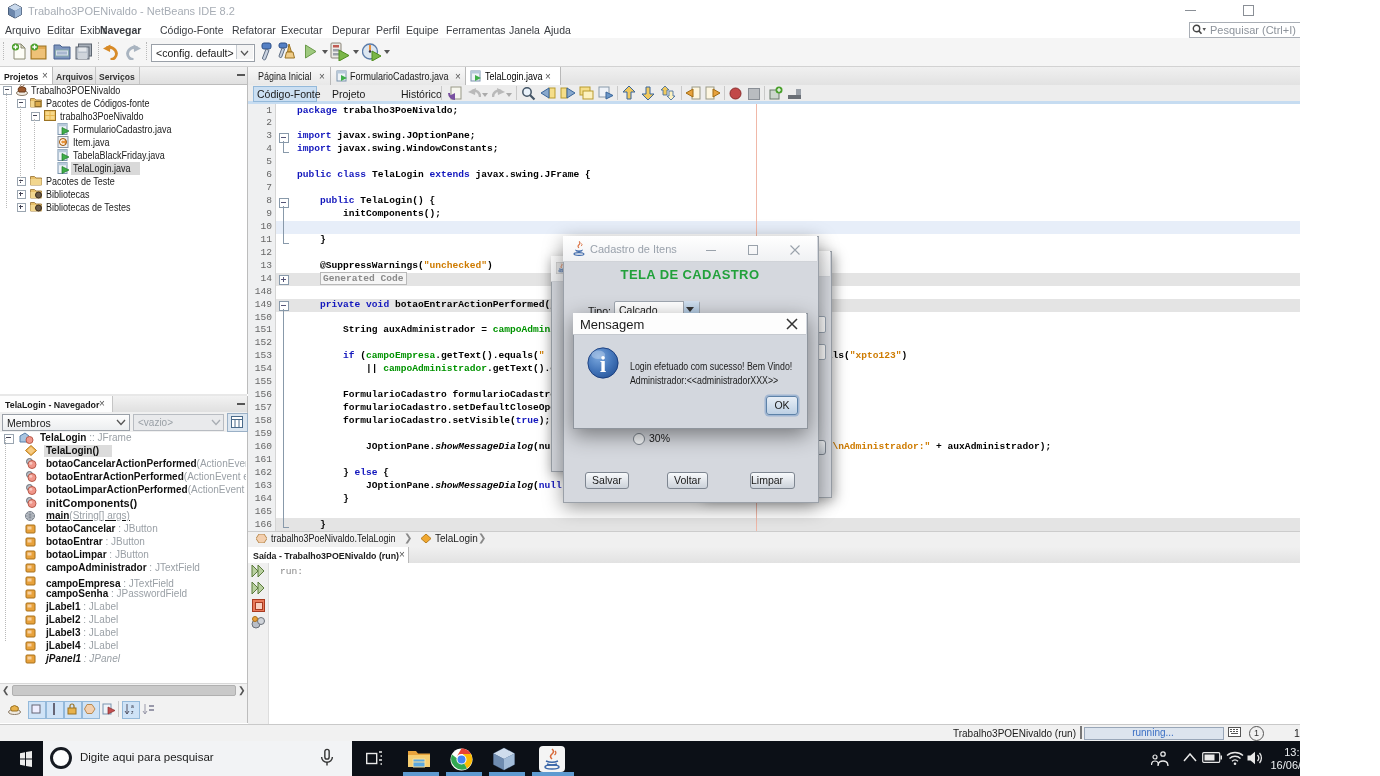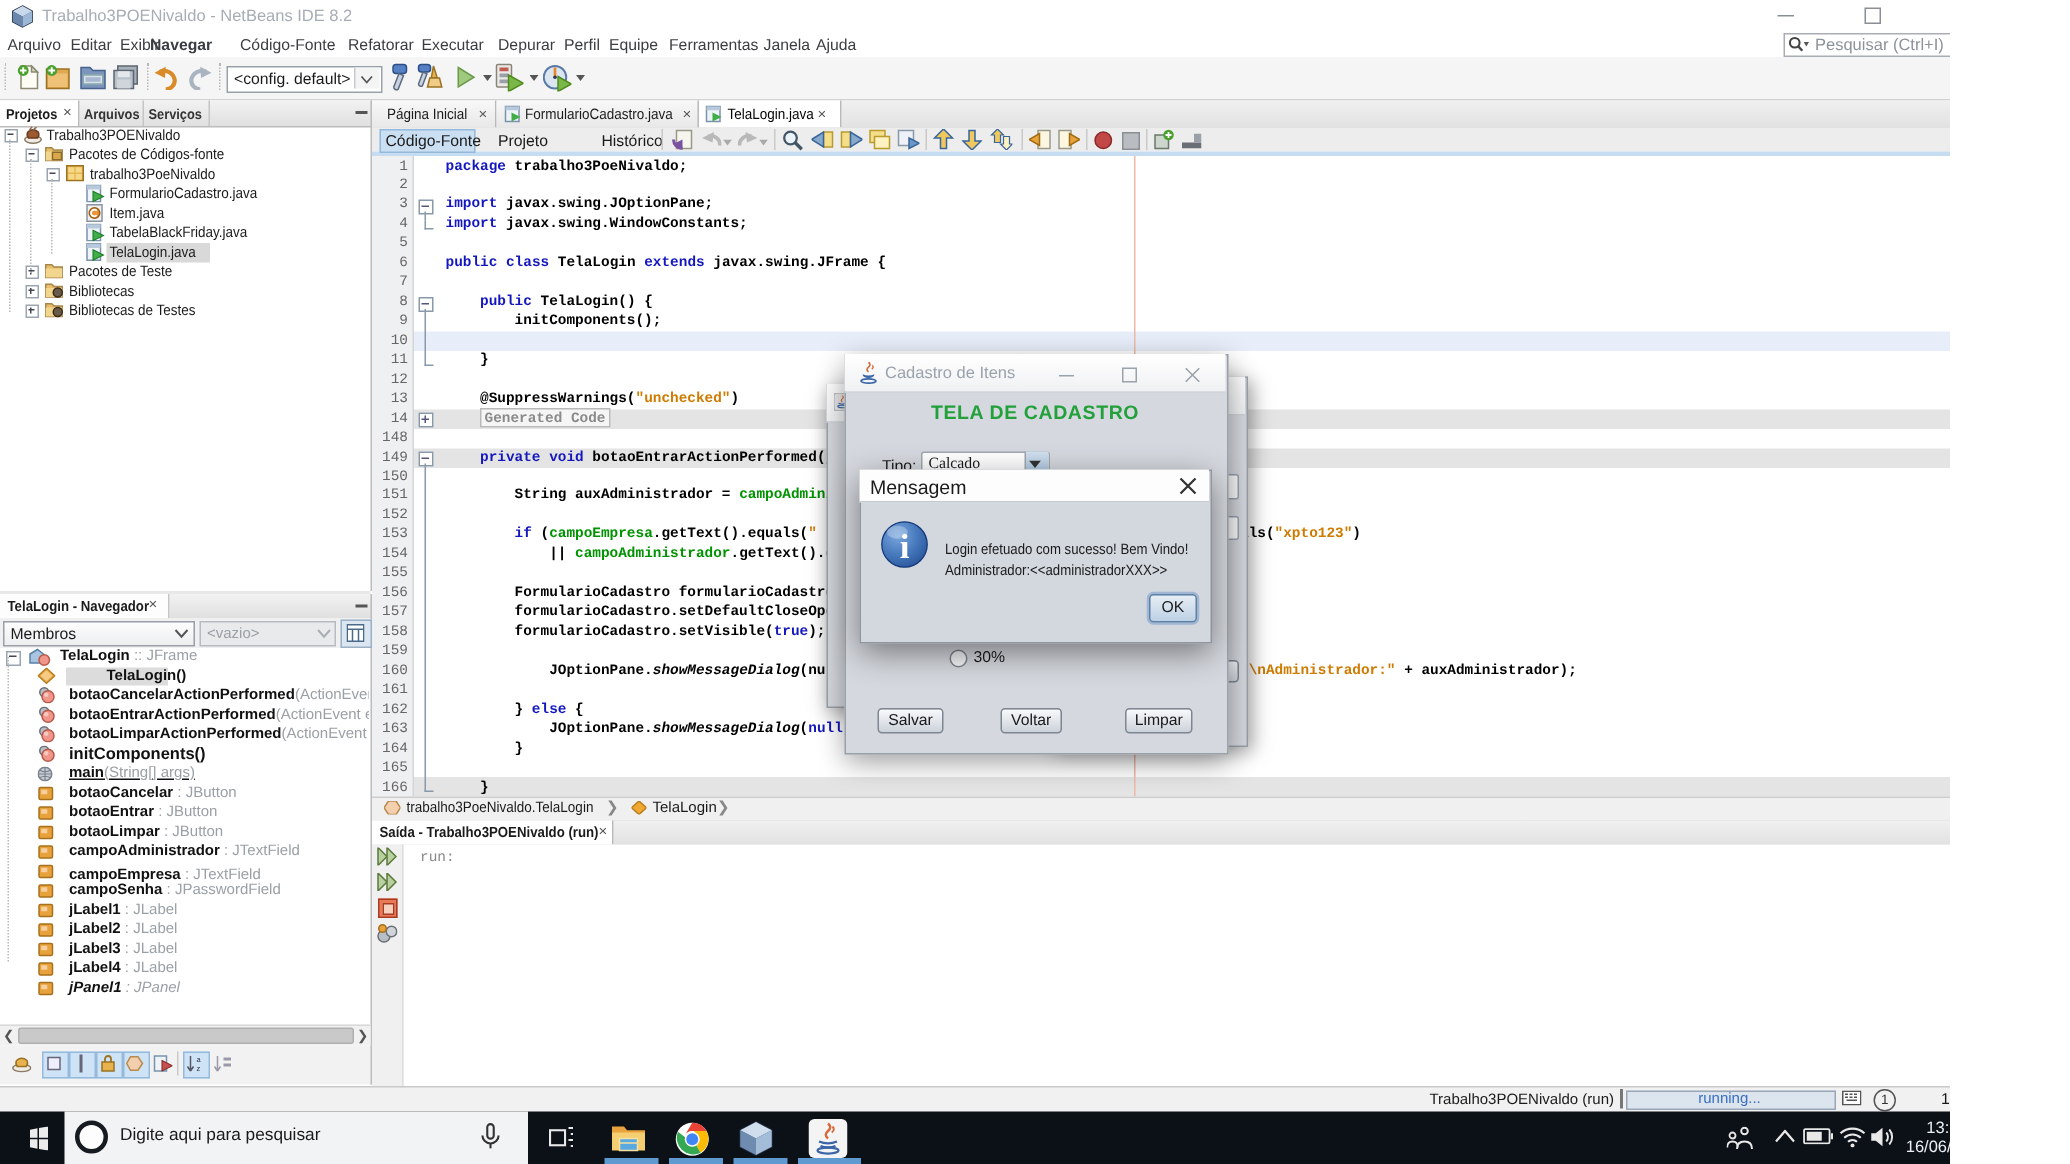--- a/index.html
+++ b/index.html
@@ -577,21 +577,21 @@
       <svg class="abs" style="left:19px;top:7px" width="15" height="12" viewBox="0 0 15 12">
         <path d="M1,4 L6,1 L10,4 L10,10 L1,10 z" fill="#a8c4e0" stroke="#5a80a8"></path>
         <circle cx="10.5" cy="8" r="3.5" fill="#f0968a" stroke="#b85a4a"></circle>
       </svg>
       <div class="abs" style="left:40px;top:6.5px;font-size:10px;color:#111;white-space:nowrap;"><b>TelaLogin</b><span style="color:#9aa0a6;font-weight:normal;"> :: JFrame</span></div>
       <svg class="abs" style="left:25px;top:20.04000000000002px" width="12" height="11" viewBox="0 0 12 11">
         <polygon points="6,0.5 11.5,5.5 6,10.5 0.5,5.5" fill="#f0b050" stroke="#b87d1e"></polygon>
         <polygon points="6,2 9.8,5.5 6,9 2.2,5.5" fill="#f6cc84"></polygon>
       </svg>
       <div class="abs" style="left:44px;top:19.54000000000002px;width:67.6px;height:12px;background:#dcdcdc;"></div>
-      <div class="abs" style="left:46px;top:19.54000000000002px;font-size:10px;color:#111;white-space:nowrap;margin-left:25px;"><b>TelaLogin()</b><span style="color:#9aa0a6;font-weight:normal;"></span></div>
+      <div class="abs" style="left:46px;top:19.54000000000002px;font-size:10px;color:#111;white-space:nowrap;"><b>TelaLogin()</b><span style="color:#9aa0a6;font-weight:normal;"></span></div>
       <svg class="abs" style="left:25px;top:33.08000000000004px" width="13" height="11" viewBox="0 0 13 11">
         <circle cx="4.5" cy="3.5" r="3" fill="#b9bec6" stroke="#6a7078"></circle>
         <circle cx="7" cy="6.5" r="4" fill="#f0968a" stroke="#b85a4a"></circle>
         <circle cx="5.8" cy="5.2" r="1.5" fill="#f8c8c0"></circle>
       </svg>
       <div class="abs" style="left:46px;top:32.58000000000004px;font-size:10px;color:#111;white-space:nowrap;"><b>botaoCancelarActionPerformed</b><span style="color:#9aa0a6;font-weight:normal;">(ActionEvent evt)</span></div>
       <svg class="abs" style="left:25px;top:46.12000000000006px" width="13" height="11" viewBox="0 0 13 11">
         <circle cx="4.5" cy="3.5" r="3" fill="#b9bec6" stroke="#6a7078"></circle>
         <circle cx="7" cy="6.5" r="4" fill="#f0968a" stroke="#b85a4a"></circle>
         <circle cx="5.8" cy="5.2" r="1.5" fill="#f8c8c0"></circle>
@@ -797,30 +797,30 @@
     </svg>
     <div class="abs" style="left:590px;top:243px;font-size:11px;color:#9aa2ac;">Cadastro de Itens</div>
     <div class="abs" style="left:706px;top:250px;width:10px;height:1px;background:#9aa2ab;"></div>
     <div class="abs" style="left:748px;top:245px;width:8px;height:8px;border:1px solid #9aa2ab;"></div>
     <svg class="abs" style="left:790px;top:245px" width="10" height="10" viewBox="0 0 10 10">
       <path d="M0.5,0.5 L9.5,9.5 M9.5,0.5 L0.5,9.5" stroke="#9aa2ab" stroke-width="1.1"></path>
     </svg>
     <div class="abs" style="left:563px;top:267px;width:254px;text-align:center;font-size:13px;font-weight:bold;letter-spacing:0.4px;color:#22a13b;">TELA DE CADASTRO</div>
     <div class="abs" style="left:588px;top:305px;font-size:10.5px;color:#1a1a1a;">Tipo:</div>
     <div class="abs" style="left:614px;top:301px;width:84px;height:16px;background:#fff;border:1px solid #a0a7b0;border-radius:2px;"></div>
-    <div class="abs" style="left:619px;top:304px;font-size:10.5px;color:#1a1a1a;font-family:Liberation Serif, serif;">Calcado</div>
+    <div class="abs" style="left:619px;top:304px;font-size:10.5px;color:#1a1a1a;">Calcado</div>
     <div class="abs" style="left:683px;top:301px;width:15px;height:16px;background:linear-gradient(#d3e1f0,#a8c3de);border-left:1px solid #a0a7b0;"></div>
     <svg class="abs" style="left:686px;top:307px" width="9" height="6">
       <polygon points="0,0 8,0 4,5" fill="#333"></polygon>
     </svg>
     <div class="abs" style="left:633px;top:433px;width:10px;height:10px;border-radius:50%;background:#f4f6f8;border:1px solid #7e868f;"></div>
     <div class="abs" style="left:649px;top:432px;font-size:10.5px;color:#1a1a1a;">30%</div>
     <div class="abs" style="left:585px;top:472px;width:42px;height:15px;background:linear-gradient(#f8fafc,#ccd2da);border:1px solid #7e8691;border-radius:3px;text-align:center;font-size:10.5px;color:#1a1a1a;line-height:15px;">Salvar</div>
     <div class="abs" style="left:667px;top:472px;width:39px;height:15px;background:linear-gradient(#f8fafc,#ccd2da);border:1px solid #7e8691;border-radius:3px;text-align:center;font-size:10.5px;color:#1a1a1a;line-height:15px;">Voltar</div>
-    <div class="abs" style="left:750px;top:472px;width:43px;height:15px;background:linear-gradient(#f8fafc,#ccd2da);border:1px solid #7e8691;border-radius:3px;text-align:center;font-size:10.5px;color:#1a1a1a;line-height:15px;">Limpar</div>
+    <div class="abs" style="left:750px;top:472px;width:43px;height:15px;background:linear-gradient(#f8fafc,#ccd2da);border:1px solid #7e8691;border-radius:3px;text-align:left;font-size:10.5px;color:#1a1a1a;line-height:15px;">Limpar</div>
     <div class="abs" style="left:573px;top:313px;width:233px;height:114px;background:#d3d7de;border:1px solid #8f959d;box-shadow:0 6px 20px rgba(0,0,0,0.45);"></div>
     <div class="abs" style="left:573px;top:313px;width:233px;height:21px;background:#fdfdfd;border-bottom:1px solid #c5c9cf;"></div>
     <div class="abs" style="left:580px;top:317px;font-size:13px;color:#1a1a1a;">Mensagem</div>
     <svg class="abs" style="left:786px;top:318px" width="12" height="12" viewBox="0 0 12 12">
       <path d="M1,1 L11,11 M11,1 L1,11" stroke="#333" stroke-width="1.5"></path>
     </svg>
     <svg class="abs" style="left:587px;top:347px" width="32" height="32" viewBox="0 0 37 37">
       <defs>
         <radialGradient id="ig" cx="0.35" cy="0.3" r="0.9">
           <stop offset="0" stop-color="#7aa7dd"></stop>

